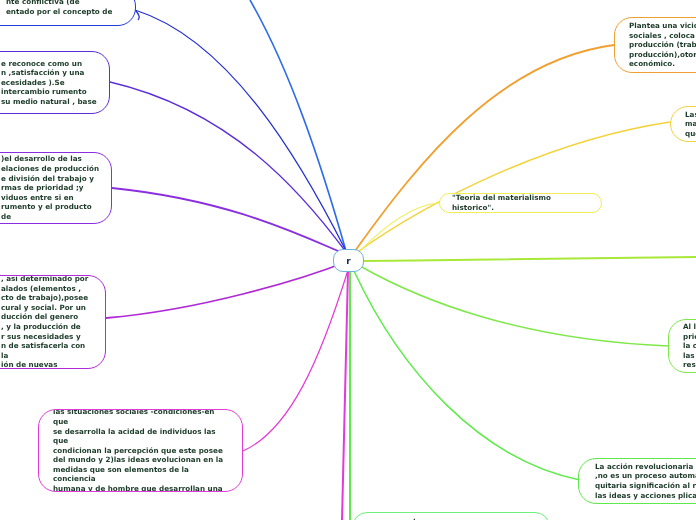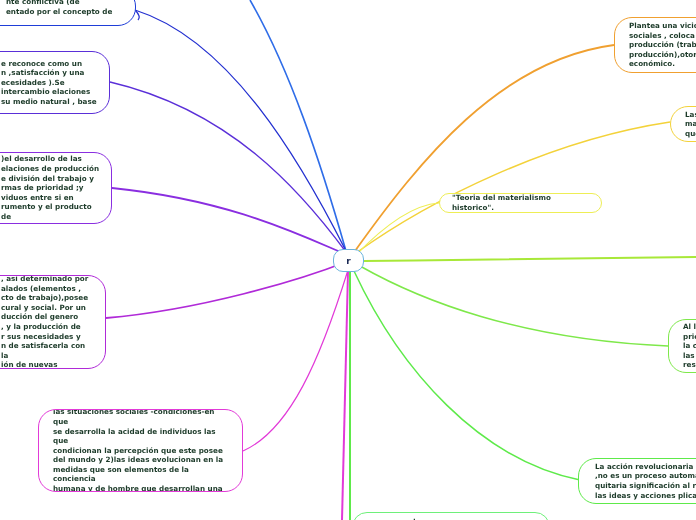--- a/index.html
+++ b/index.html
@@ -68,21 +68,21 @@
 
   <div class="node" style="left:-20px; top:-12px; width:156px; height:38px; border-color:#1f3ed8; padding-left:25px;">
     <span class="txt">nte conflictiva (de
 entado por el concepto de</span>
   </div>
 
   <div class="node" style="left:-20px; top:51px; width:130px; height:63px; border-color:#5a2fd8; padding-left:20px;">
     <span class="txt">e reconoce como un
 n ,satisfacción y una
 ecesidades ).Se
- intercambio elaciones
+ intercambio rumento
  su medio natural , base</span>
   </div>
 
   <div class="node" style="left:-20px; top:152px; width:132px; height:72px; border-color:#8a2ee0; padding-left:20px;">
     <span class="txt">)el desarrollo de las
 elaciones de producción
 e división del trabajo y
 rmas de prioridad ;y
 viduos entre si en
 rumento y el producto de</span>

